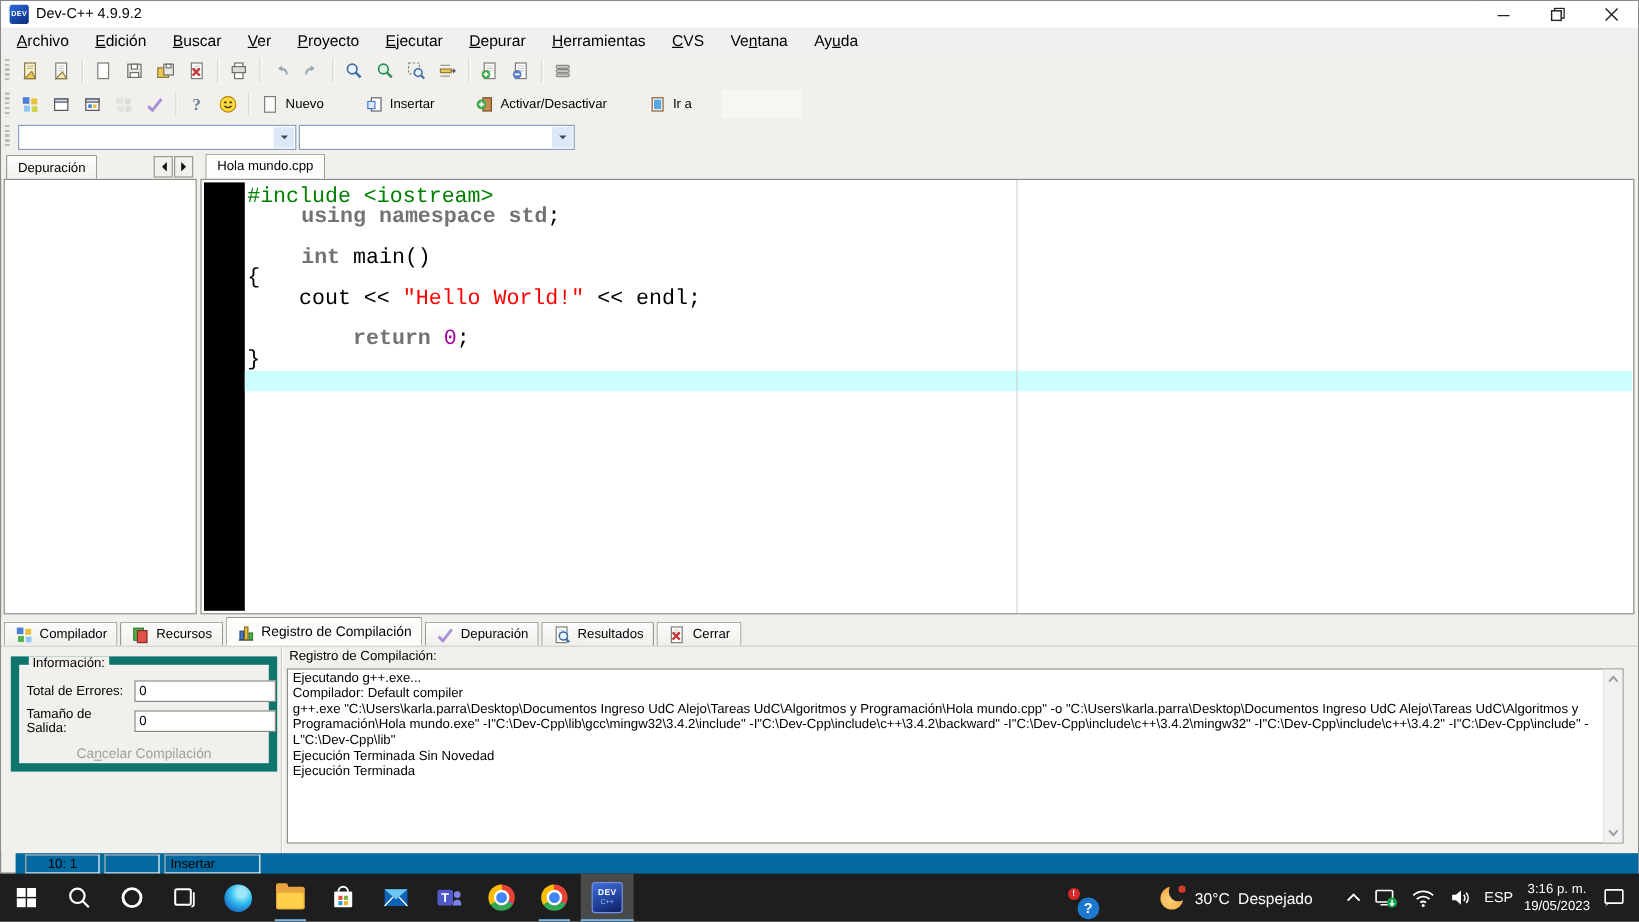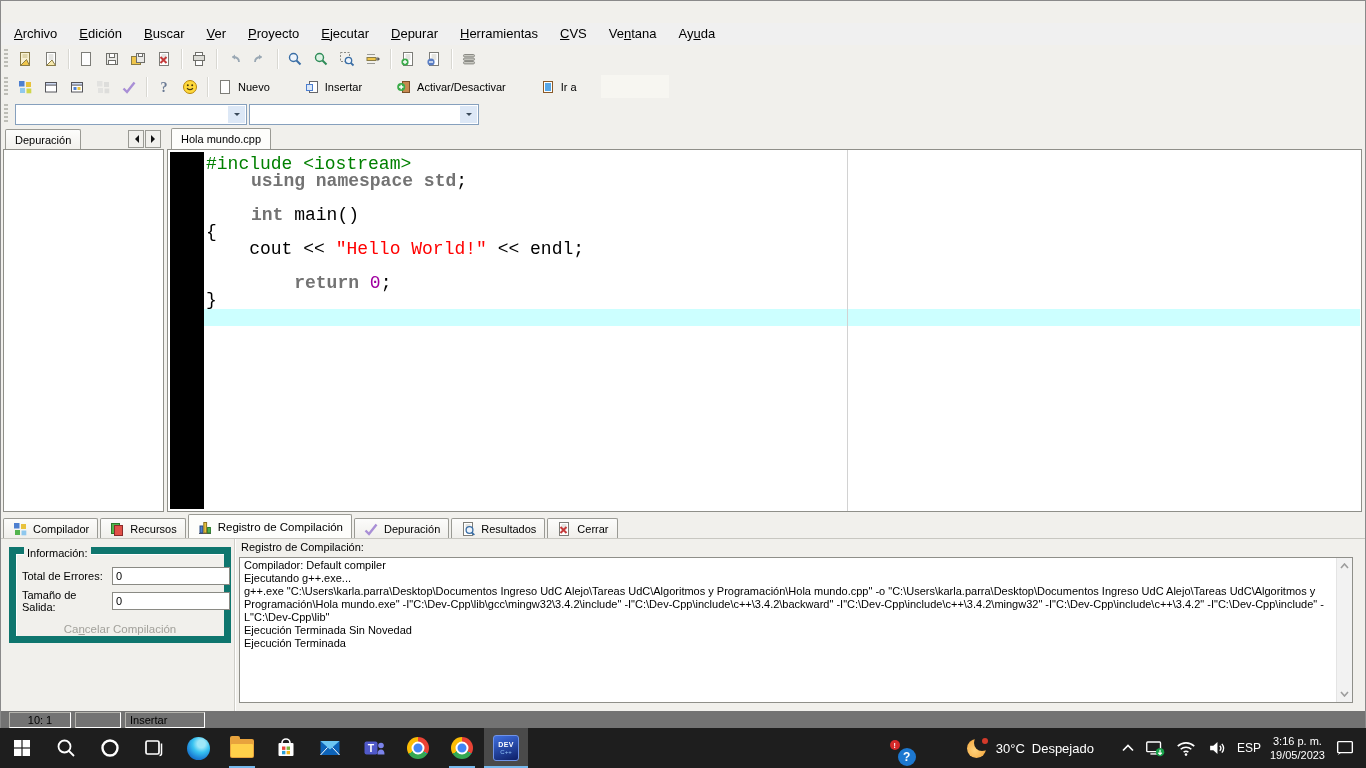--- a/index.html
+++ b/index.html
@@ -95,21 +95,21 @@
   .log-label{position:absolute;left:240px;top:2px;font-size:11px;color:#000;}
   .log-box{position:absolute;left:238px;top:18px;width:1114px;height:146px;background:#fff;
       border:1px solid #8f8f89;box-sizing:border-box;}
   .log-content{position:absolute;left:0;top:0;right:15px;bottom:0;overflow:hidden;
       font-size:11px;line-height:13px;color:#000;padding:1px 4px;overflow-wrap:break-word;}
   .log-scroll{position:absolute;right:0;top:0;bottom:0;width:15px;background:#f2f2f2;border-left:1px solid #e4e4e4;}
   .sb-arrow{position:absolute;left:0;width:15px;height:16px;display:flex;align-items:center;justify-content:center;}
   .sb-up{top:0;} .sb-down{bottom:0;}
   .sb-arrow svg{stroke:#9d9d9d;fill:none;stroke-width:1.6;}
   
-  .statusbar{position:absolute;left:0;top:710px;right:0;height:18px;background:#737373;}
+  .statusbar{position:absolute;left:12px;top:710px;right:0;height:18px;background:#0369a1;}
   .st-cell{position:absolute;top:1px;height:16px;border:1px solid;border-color:#b5b4ae #ffffff #ffffff #b5b4ae;
       font-size:11px;line-height:14px;padding:0 4px;color:#000;box-sizing:border-box;}
   .st1{left:8px;width:62px;text-align:center;}
   .st2{left:74px;width:46px;}
   .st3{left:124px;width:80px;}
   .st4{left:208px;right:6px;}
   
   .taskbar{position:absolute;left:0;top:728px;width:1366px;height:40px;background:#1e1e1e;display:flex;}
   .tk-btn{position:relative;width:44px;height:40px;display:flex;align-items:center;justify-content:center;}
   .tk-btn.active{background:#4a4a4a;}
@@ -147,20 +147,42 @@
   .clock{font-size:11px;line-height:14px;text-align:center;}
   .weather{display:flex;align-items:center;gap:7px;margin-right:18px;}
   .helpwrap{margin-right:60px;}
 </style>
 </head>
 <body>
 
 <div id="screen">
   <div class="appwin">
 
+    <div class="titlebar">
+      <span class="title-icon">DEV</span>
+      <span class="title-text">Dev-C++ 4.9.9.2</span>
+      <div class="win-controls">
+        <button class="win-btn">
+          <svg width="12" height="12">
+              <line x1="1" y1="7" x2="11" y2="7"></line>
+            </svg>
+        </button>
+        <button class="win-btn">
+          <svg width="12" height="12">
+              <rect x="1" y="3" width="8" height="8"></rect>
+              <path d="M3.5 3 V1 h8 v8 h-2"></path>
+            </svg>
+        </button>
+        <button class="win-btn">
+          <svg width="12" height="12">
+              <path d="M1 1 L11 11 M11 1 L1 11"></path>
+            </svg>
+        </button>
+      </div>
+    </div>
 
     <div class="menubar" id="menubar">
         <div class="menu-item"><u>A</u>rchivo</div>
         <div class="menu-item"><u>E</u>dición</div>
         <div class="menu-item"><u>B</u>uscar</div>
         <div class="menu-item"><u>V</u>er</div>
         <div class="menu-item"><u>P</u>royecto</div>
         <div class="menu-item"><u>E</u>jecutar</div>
         <div class="menu-item"><u>D</u>epurar</div>
         <div class="menu-item"><u>H</u>erramientas</div>
@@ -529,22 +551,22 @@
         <div class="info-row ir2">
           <span class="info-label">Tamaño de Salida:</span>
           <span class="info-input">0</span>
         </div>
         <button class="cancel-btn" id="cancelBtn" disabled="">Ca<u>n</u>celar Compilación</button>
       </div>
       <div class="vsep"></div>
       <div class="log-label">Registro de Compilación:</div>
       <div class="log-box">
         <div class="log-content" id="logContent">
+            <div class="log-line">Ejecutando  g++.exe...</div>
             <div class="log-line">Compilador: Default compiler</div>
-            <div class="log-line">Ejecutando  g++.exe...</div>
             <div class="log-line">g++.exe "C:\Users\karla.parra\Desktop\Documentos Ingreso UdC Alejo\Tareas UdC\Algoritmos y Programación\Hola mundo.cpp" -o "C:\Users\karla.parra\Desktop\Documentos Ingreso UdC Alejo\Tareas UdC\Algoritmos y Programación\Hola mundo.exe"   -I"C:\Dev-Cpp\lib\gcc\mingw32\3.4.2\include"  -I"C:\Dev-Cpp\include\c++\3.4.2\backward"  -I"C:\Dev-Cpp\include\c++\3.4.2\mingw32"  -I"C:\Dev-Cpp\include\c++\3.4.2"  -I"C:\Dev-Cpp\include"   -L"C:\Dev-Cpp\lib"</div>
             <div class="log-line">Ejecución Terminada Sin Novedad</div>
             <div class="log-line">Ejecución Terminada</div>
           </div>
         <div class="log-scroll">
           <span class="sb-arrow sb-up">
             <svg width="9" height="6">
                 <polyline points="1,5 4.5,1 8,5"></polyline>
               </svg>
           </span>

